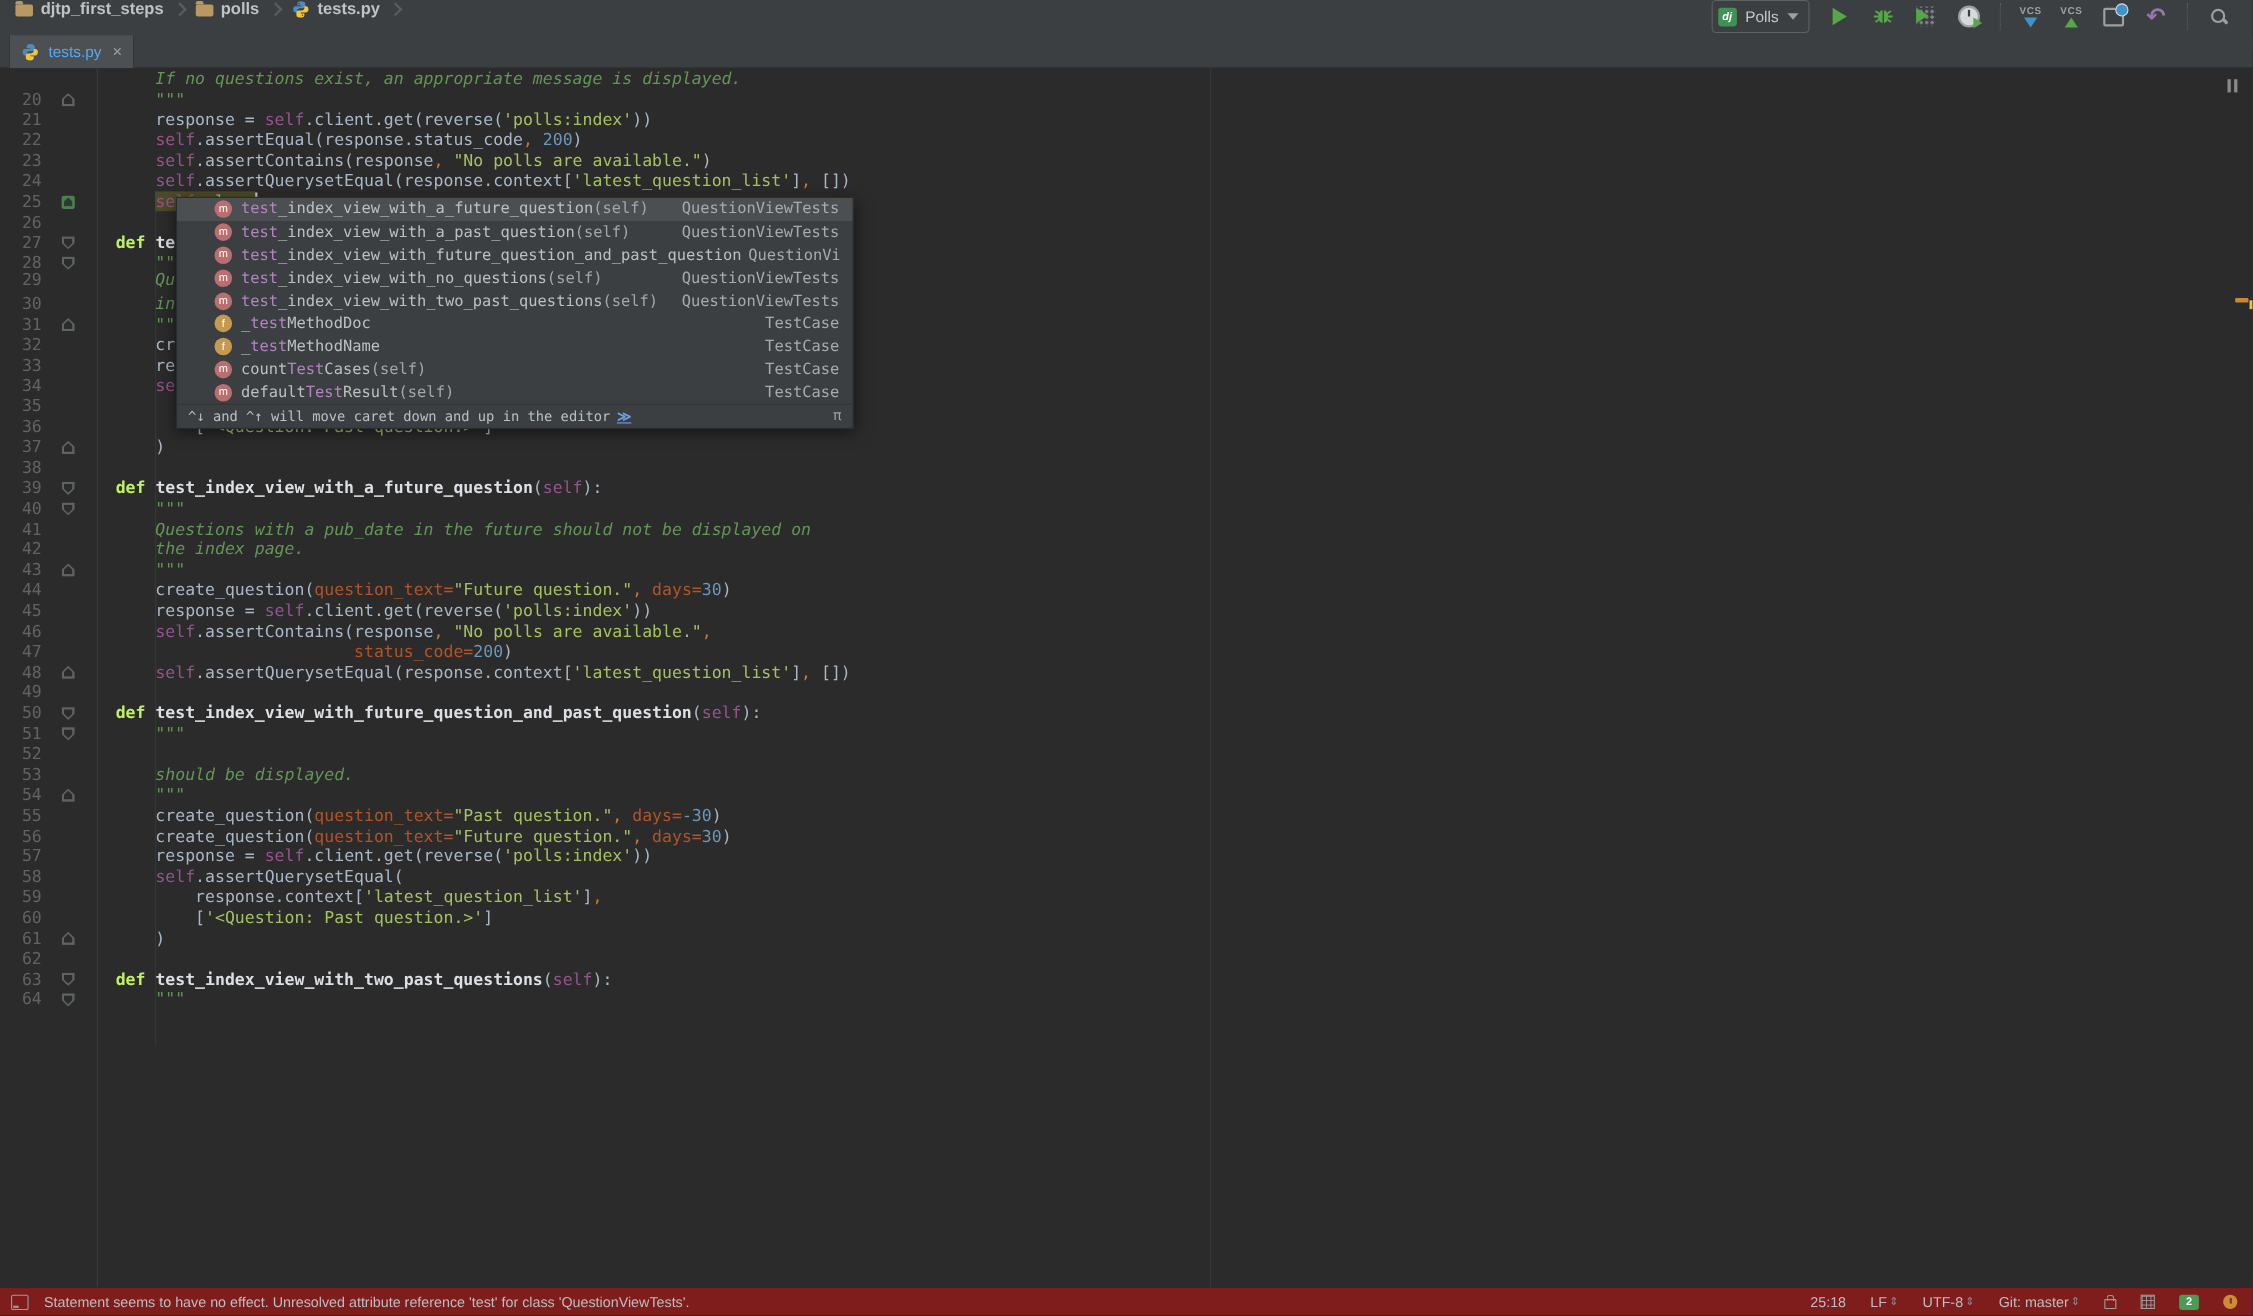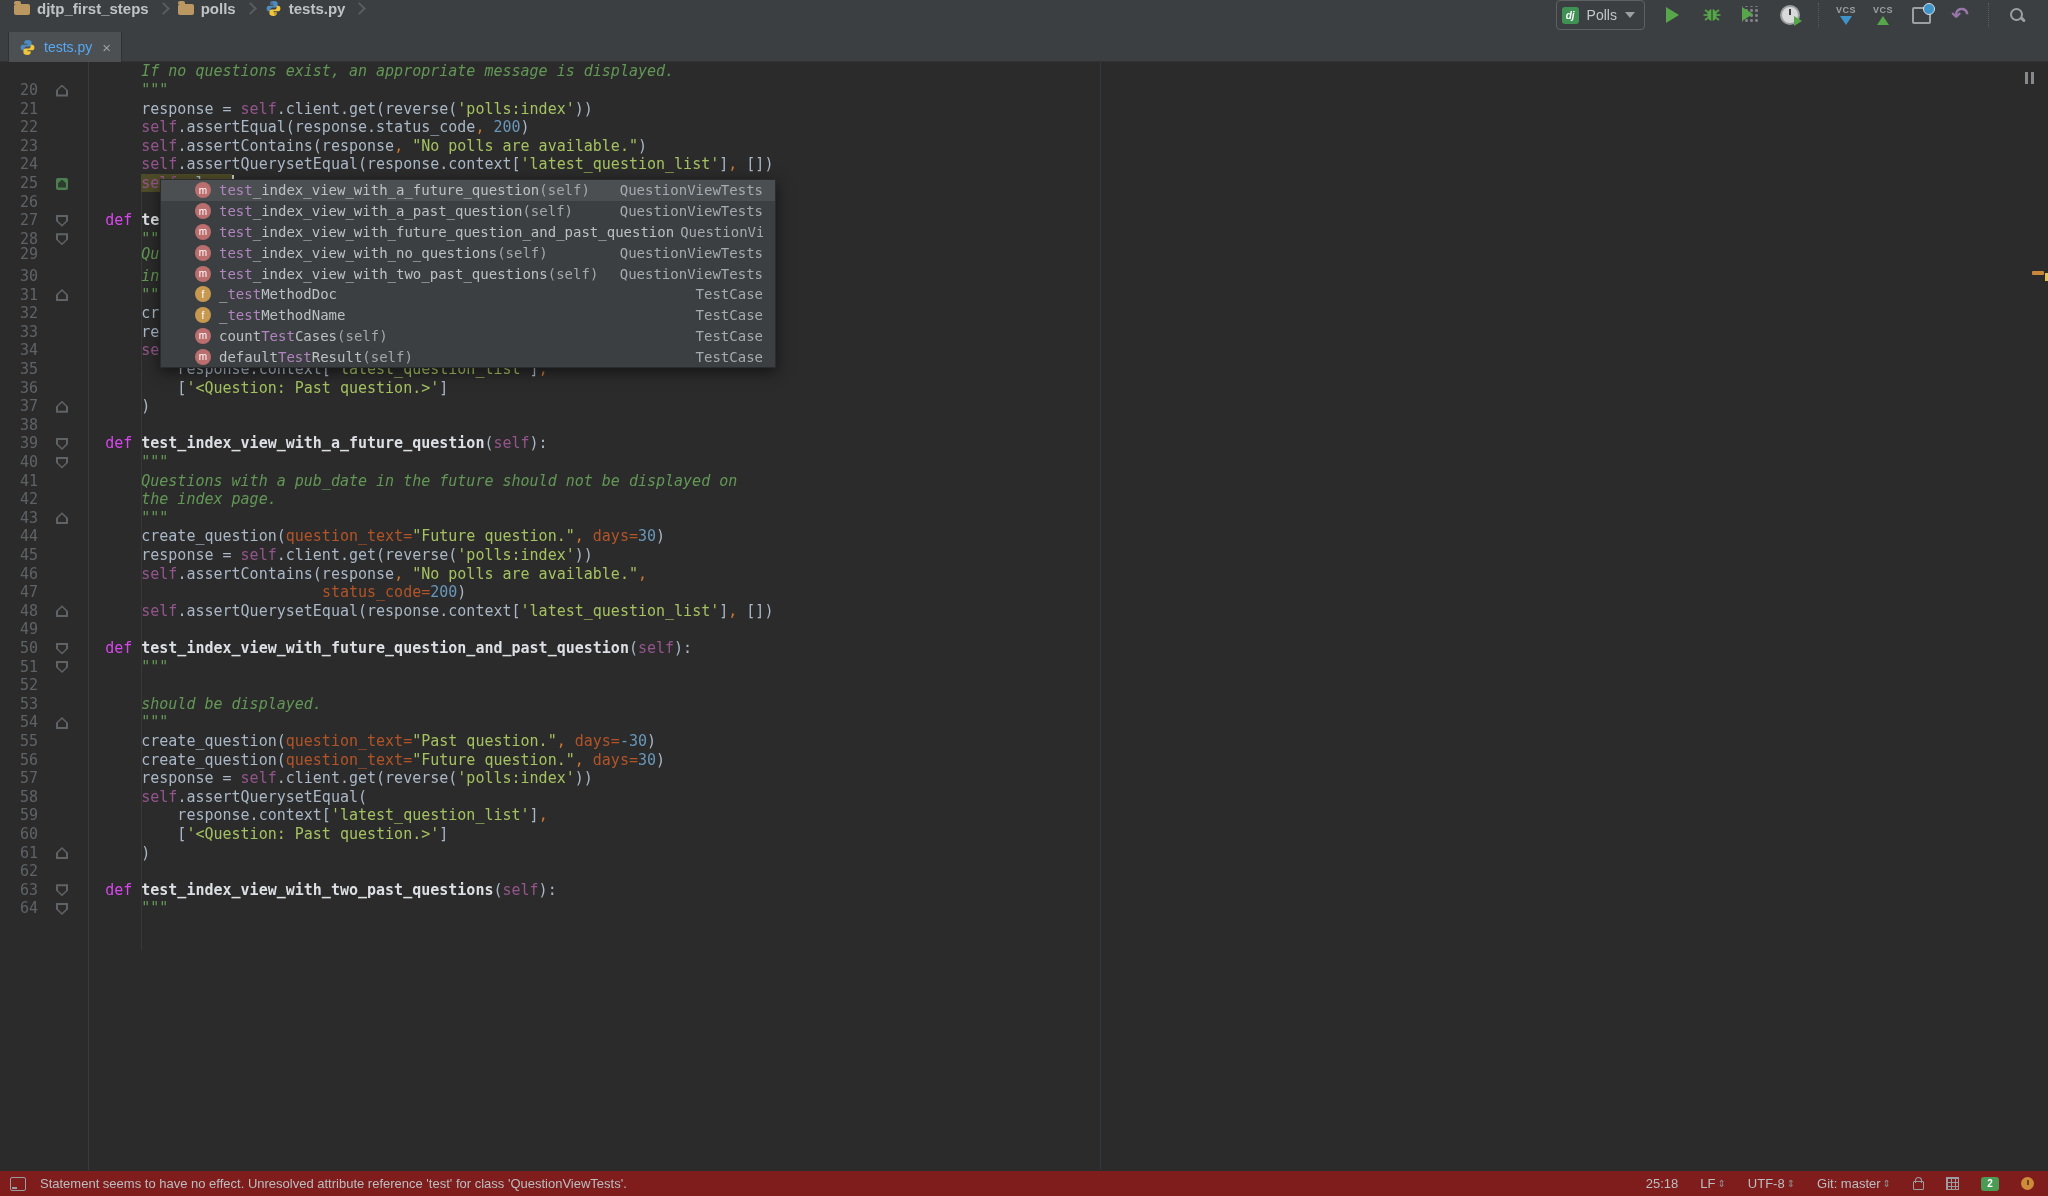--- a/index.html
+++ b/index.html
@@ -53,21 +53,21 @@
   .tab-close{color:#9da0a2;font-size:15px;line-height:1;margin-left:2px;}
   
   .editor{position:absolute;left:0;top:62px;width:2048px;height:1108px;background:#2b2b2b;overflow:hidden;
           font-family:"DejaVu Sans Mono",monospace;font-size:15px;}
   .gutter-line{position:absolute;left:88px;top:0;height:100%;border-left:1px solid #3a3d3f;}
   .indent-guide{position:absolute;left:141px;top:128px;height:760px;border-left:1px solid #383838;}
   .margin-guide{position:absolute;left:1100px;top:0;height:100%;border-left:1px solid #35393b;}
   .line{position:absolute;left:0;width:100%;height:18.6px;line-height:18.6px;white-space:pre;margin-top:13px;}
   .ln{position:absolute;left:0;top:0;width:38px;text-align:right;color:#606366;}
   .code{position:absolute;left:69px;top:0;}
-  .t-d{color:#a9b7c6}.t-k{color:#d946ef;font-weight:normal}.t-s{color:#94558d}
+  .t-d{color:#a9b7c6}.t-k{color:#bef264;font-weight:bold}.t-s{color:#94558d}
   .t-st{color:#a5c261}.t-dc{color:#629755;font-style:italic}.t-dq{color:#629755}
   .t-n{color:#6897bb}.t-p{color:#b35427}.t-c{color:#cc7832}
   .t-f{color:#dcdfe4;font-weight:bold}
   .t-hl{background:#4e4b28;}
   .cursor{display:inline-block;width:2px;height:15px;background:#c8c8c8;vertical-align:-2px;}
   .fold{position:absolute;left:56px;top:3.5px;width:12px;height:12px;}
   .fold i{position:absolute;display:block;}
   .fold .o{inset:0;background:#5f6365;}
   .fold .i{inset:2px;background:#2b2b2b;}
   .fold.dn .o,.fold.dn .i{clip-path:polygon(0 0,100% 0,100% 52%,50% 100%,0 52%);}
@@ -315,20 +315,25 @@
             <span class="p-sig">(self)</span>
             <span class="p-cls">TestCase</span>
           </div>
           <div class="p-row">
             <span class="p-ic m">m</span>
             <span class="p-name"><span>default</span><span class="p-match">Test</span><span>Result</span></span>
             <span class="p-sig">(self)</span>
             <span class="p-cls">TestCase</span>
           </div>
         </div>
+      <div class="p-footer">
+        <span>^↓ and ^↑ will move caret down and up in the editor</span>
+        <span class="p-link">≫</span>
+        <span class="p-pi">π</span>
+      </div>
     </div>
   </div>
 
   <div class="statusbar">
     <span class="sb-ic"></span>
     <span>Statement seems to have no effect. Unresolved attribute reference 'test' for class 'QuestionViewTests'.</span>
     <div class="sb-right">
       <span class="sb-seg">25:18</span>
       <span class="sb-seg">
         <span>LF</span>

